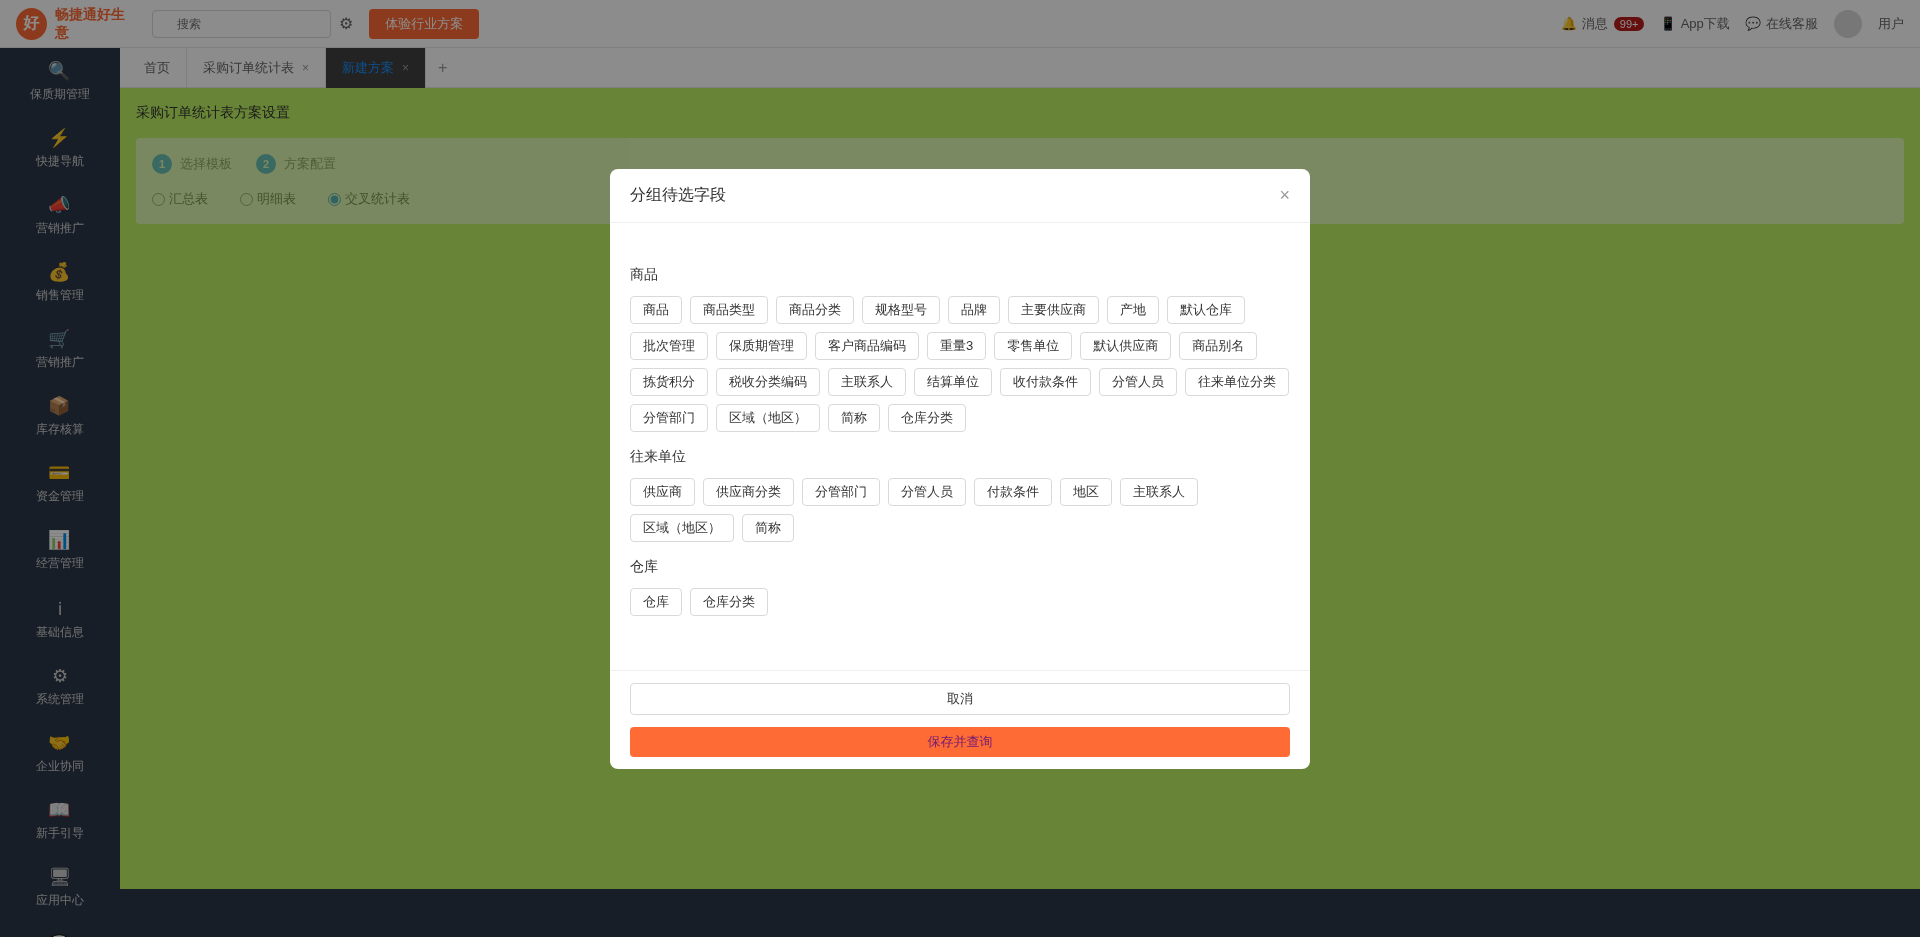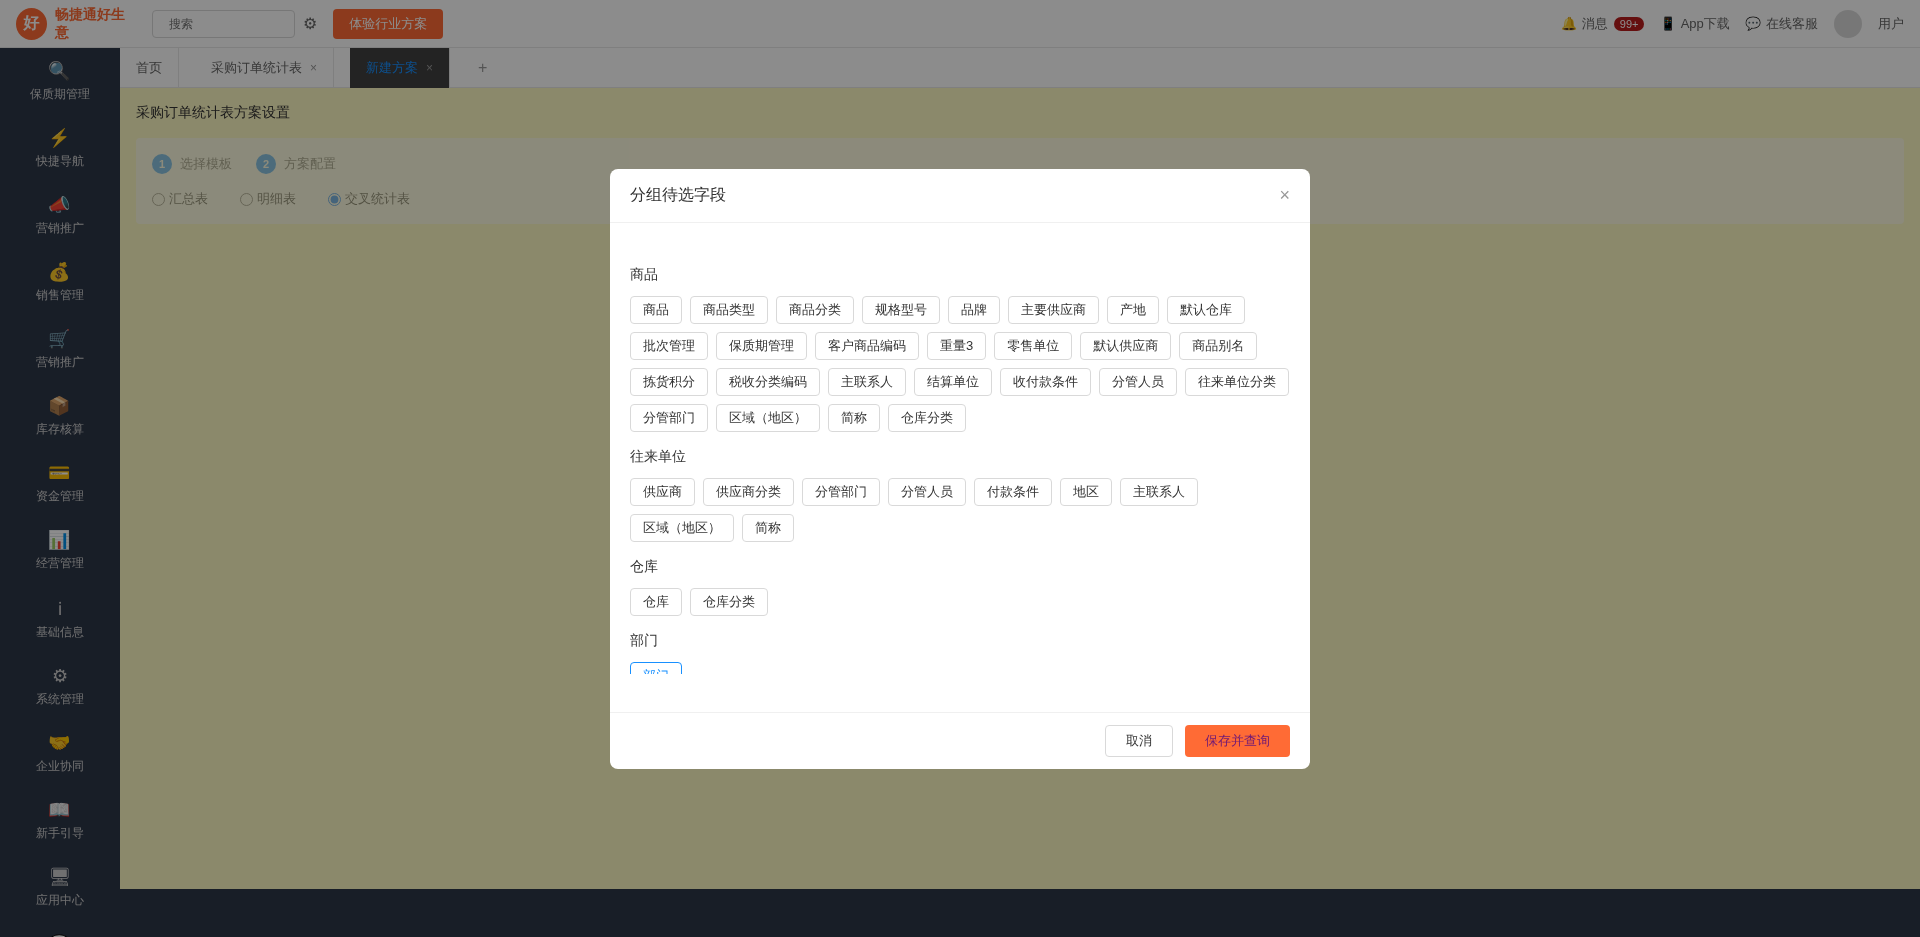--- a/index.html
+++ b/index.html
@@ -32,23 +32,23 @@
       border-radius: 50%;
       display: flex; align-items: center; justify-content: center;
       color: #fff;
       font-size: 16px;
     }
     .header-search {
       margin-left: 16px;
       display: flex; align-items: center; gap: 8px;
     }
     .header-search input {
-      width: 143px; height: 28px;
+      width: 179px; height: 28px;
       border: 1px solid #d9d9d9; border-radius: 4px;
-      padding: 0 16px; font-size: 12px;
+      padding: 0 24px; font-size: 12px;
     }
     .settings-btn {
       background: none; border: none; cursor: pointer; color: #666; font-size: 16px;
     }
     .trial-btn {
       background: #ff6b35; color: #fff; border: none;
       padding: 6px 16px; border-radius: 4px; cursor: pointer; font-size: 13px;
       margin-left: 8px;
     }
     .header-right {
@@ -63,26 +63,26 @@
     }
     .header-right-item { display: flex; align-items: center; gap: 4px; cursor: pointer; }
     .avatar { width: 28px; height: 28px; background: #d9d9d9; border-radius: 50%; }
 
     
     .tab-bar {
       height: 40px;
       background: #fff;
       display: flex;
       align-items: center;
-      padding: 0 0;
+      padding: 0 8px;
       border-bottom: 1px solid #e8e8e8;
       position: fixed;
       top: 48px; left: 120px; right: 0;
       z-index: 99;
-      gap: 16px;
+      gap: 0;
     }
     .tab-item {
       height: 40px;
       display: flex; align-items: center;
       padding: 0 16px;
       border-right: 1px solid #e8e8e8;
       cursor: pointer;
       color: #666;
       font-size: 13px;
       position: relative;
@@ -113,21 +113,21 @@
       font-size: 12px;
       gap: 4px;
       text-align: center;
     }
     .sidebar-item .icon { font-size: 18px; }
 
     
     .main-content {
       position: fixed;
       top: 88px; left: 120px; right: 0; bottom: 0;
-      background: #fef9c3;
+      background: #bef264;
       overflow: auto;
       padding: 16px;
     }
     .page-title { font-size: 14px; color: #333; margin-bottom: 16px; }
 
     
     .bg-form {
       background: #fff;
       border-radius: 4px;
       padding: 16px;
@@ -167,20 +167,21 @@
       padding: 5px 20px;
       overflow-y: auto;
       flex: 1;
     }
     .modal-footer {
       padding: 12px 20px;
       border-top: 1px solid #f0f0f0;
       display: flex;
       justify-content: flex-end;
       gap: 12px;
+      flex-direction: column;
     }
 
     
     .section-title {
       font-size: 14px;
       color: #333;
       font-weight: 500;
       margin-bottom: 12px;
       margin-top: 16px;
     }

